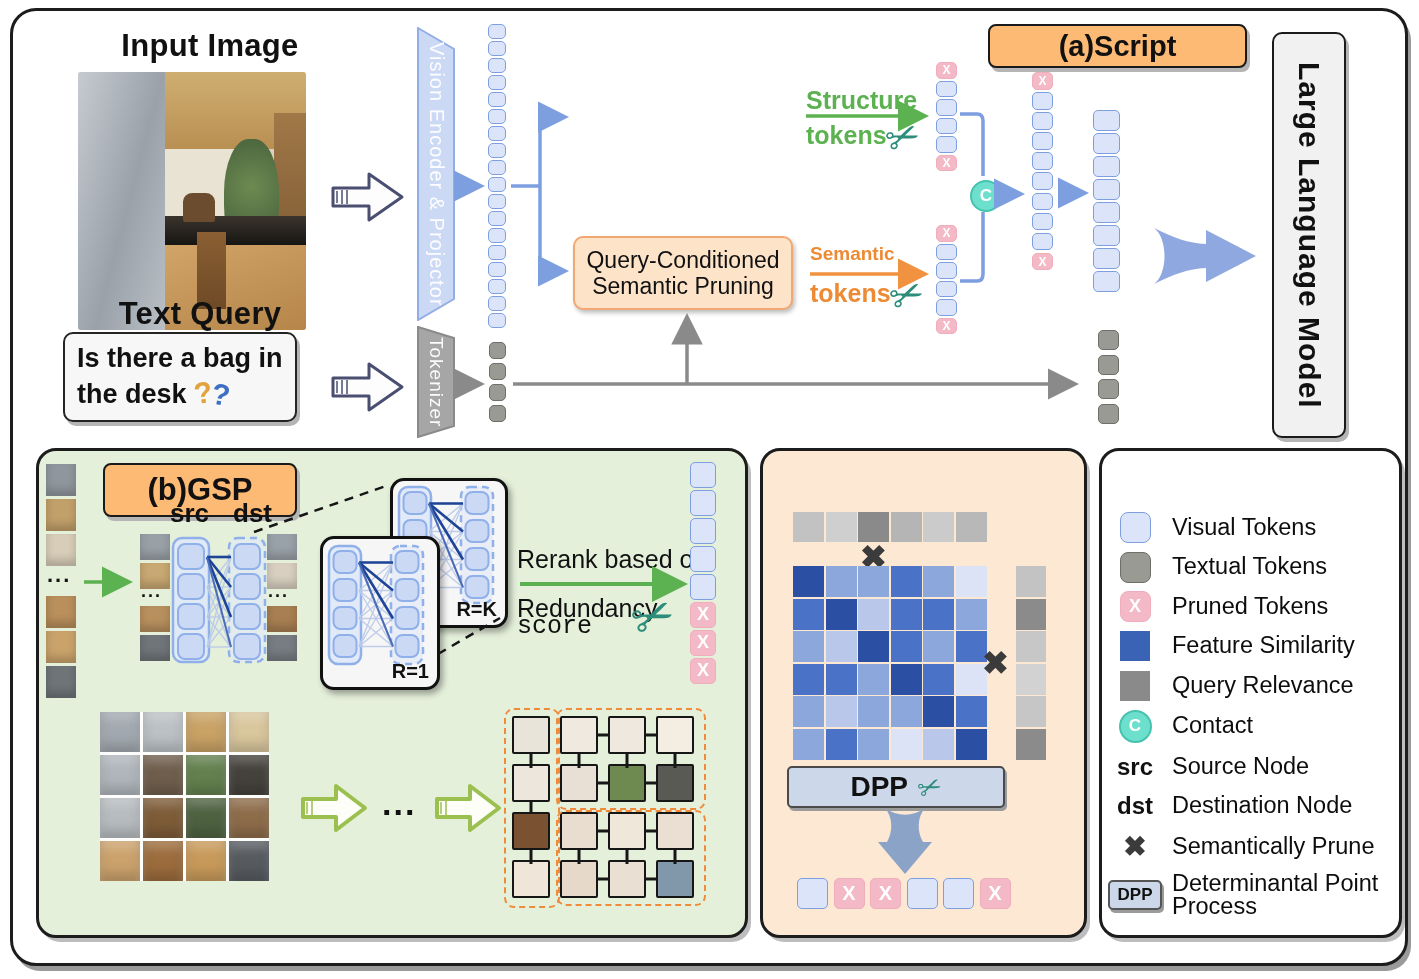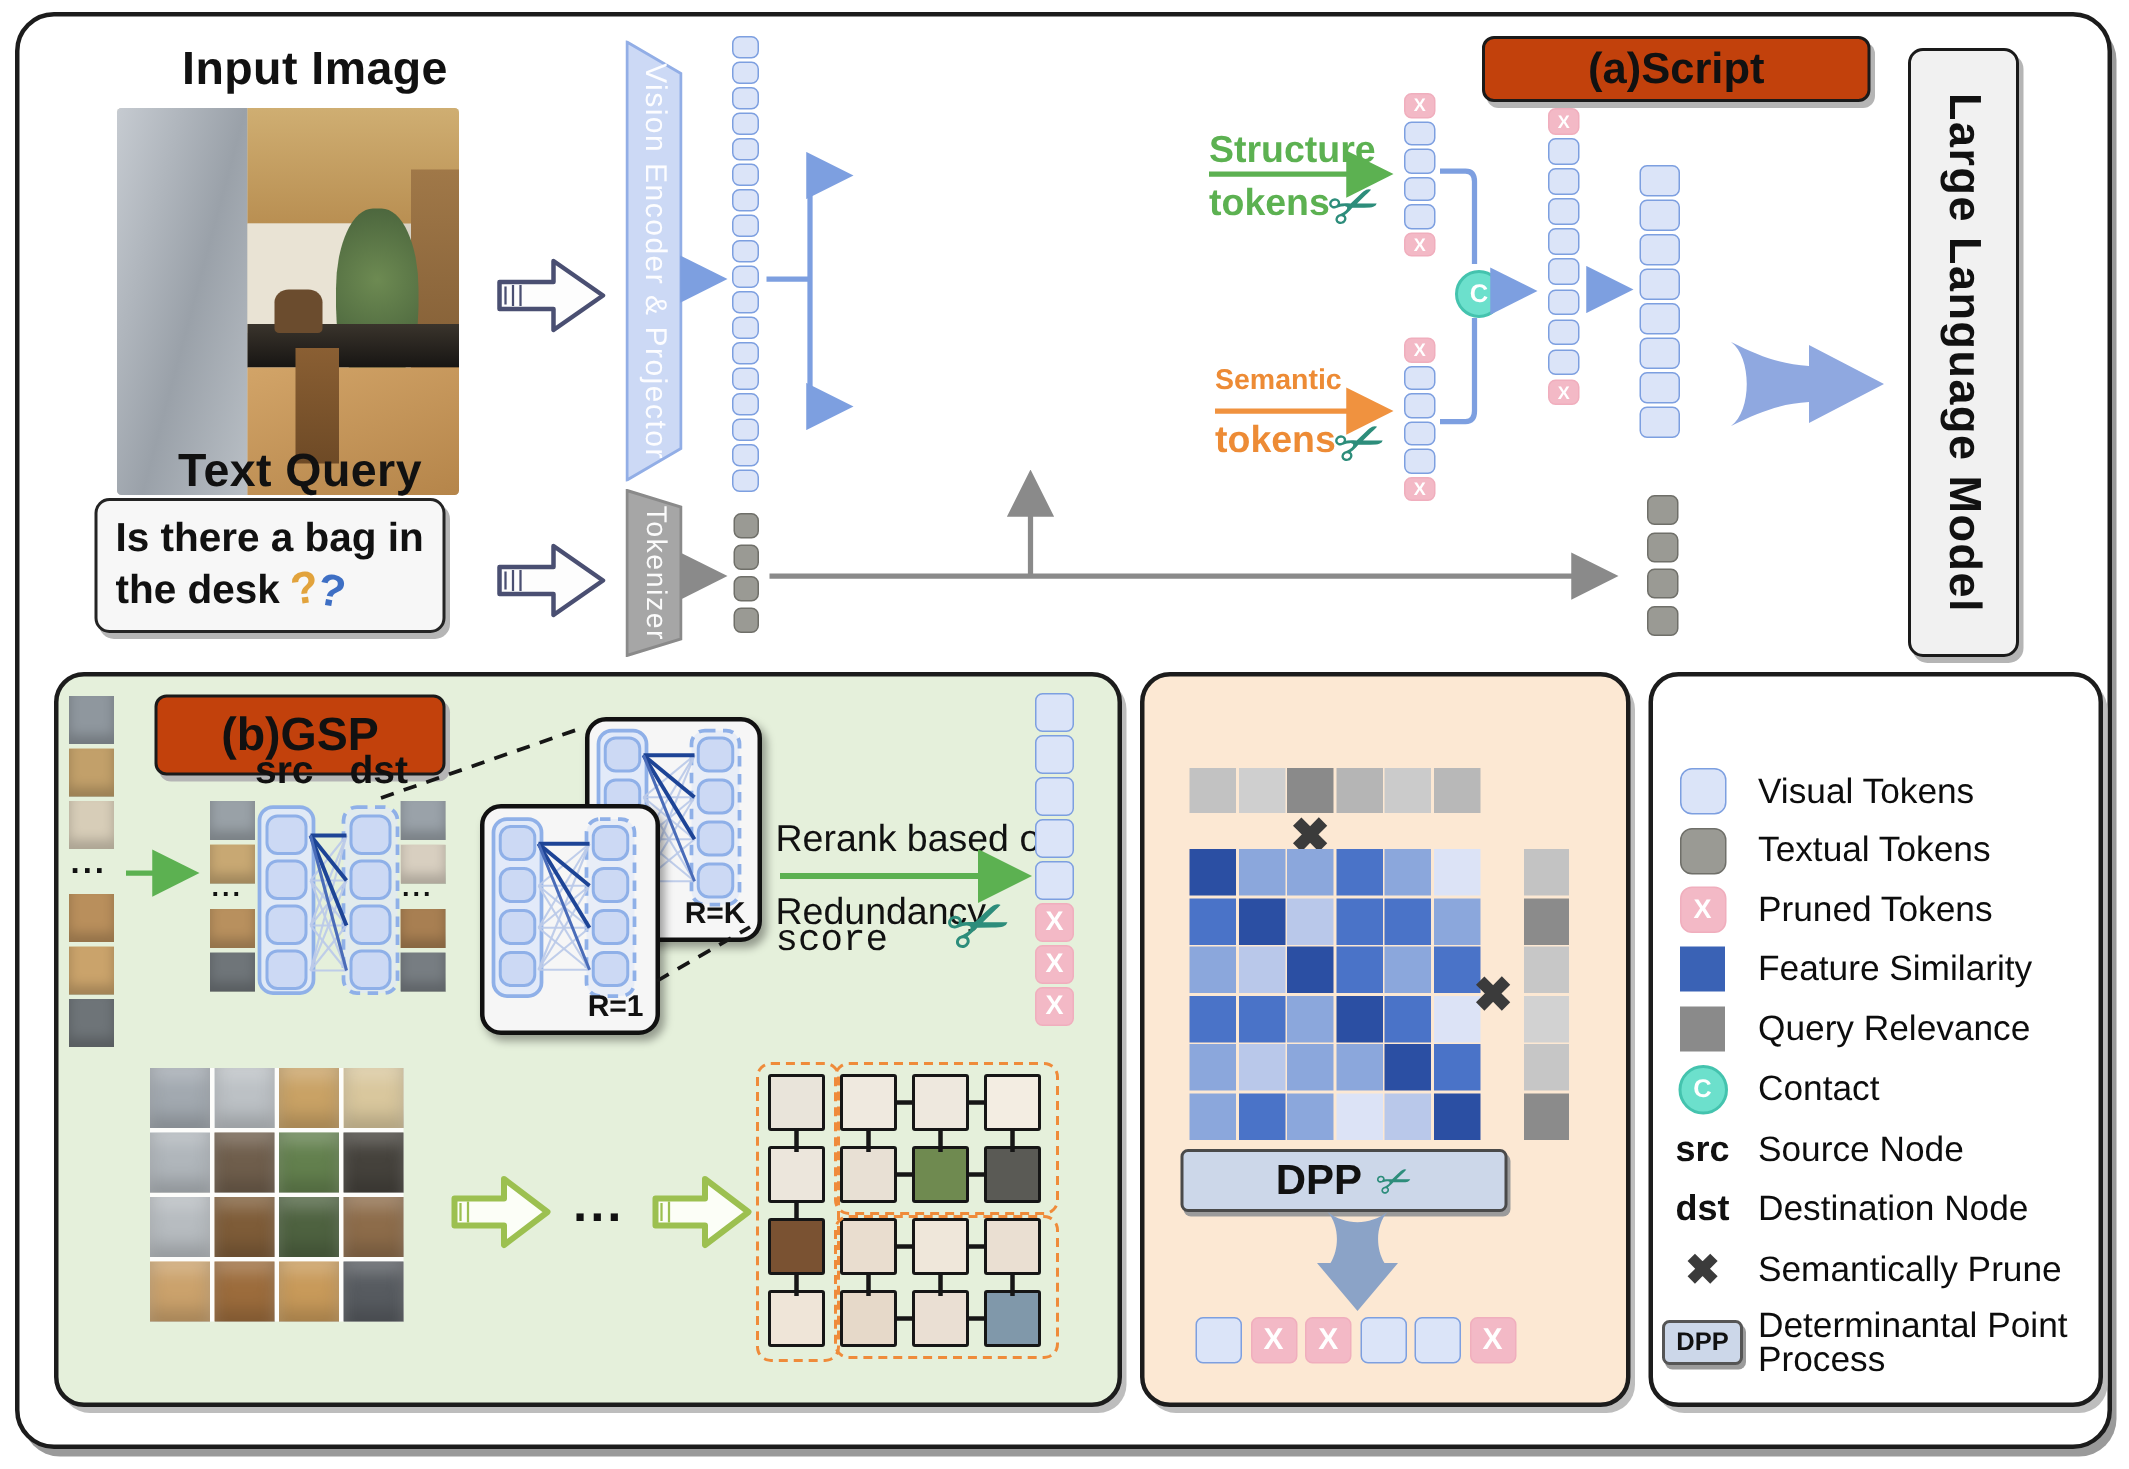--- a/index.html
+++ b/index.html
@@ -5,21 +5,21 @@
   html,body{margin:0;padding:0;background:#fff;font-family:"Liberation Sans",sans-serif;}
   #stage{position:relative;width:1419px;height:979px;background:#fff;overflow:hidden;color:#111;}
   .abs{position:absolute;}
   .noselect{user-select:none;}
 
   
   #frame{position:absolute;left:10px;top:8px;width:1392px;height:952px;border:3px solid #1c1c1c;border-radius:26px;background:#fff;box-shadow:4px 6px 0 -1px #9a9a9a;}
 
   
   .h-big{font-weight:700;font-size:31px;letter-spacing:.3px;}
-  .callout{background:#c2410c;border:2.5px solid #1a1a1a;border-radius:8px;display:flex;align-items:center;justify-content:center;font-weight:700;box-shadow:3px 4px 0 #b5b5b5;}
+  .callout{background:#fdba74;border:2.5px solid #1a1a1a;border-radius:8px;display:flex;align-items:center;justify-content:center;font-weight:700;box-shadow:3px 4px 0 #b5b5b5;}
 
   
   .tokcol{position:absolute;display:flex;flex-direction:column;gap:var(--tg,2px);}
   .tokrow{position:absolute;display:flex;flex-direction:row;gap:var(--tg,4px);}
   .tk{width:var(--tw,18px);height:var(--th,16px);border-radius:5px;box-sizing:border-box;display:flex;align-items:center;justify-content:center;font-weight:700;color:#fff;font-size:var(--xf,13px);flex:none;}
   .tk-V{background:#dbe4f8;border:1.7px solid #7d9fe0;}
   .tk-T{background:#9a9a94;border:1.7px solid #6f6f69;}
   .tk-X{background:#f3b9c6;border:1.7px solid #f0aebd;}
 
   
@@ -173,20 +173,24 @@
       <span class="tk tk-V"></span>
       <span class="tk tk-V"></span>
     </div>
   <div class="tokcol" style="left:1098px;top:330px;--tw:21px;--th:20px;--tg:4.5px;">
       <span class="tk tk-T"></span>
       <span class="tk tk-T"></span>
       <span class="tk tk-T"></span>
       <span class="tk tk-T"></span>
     </div>
 
+  <div class="abs" style="left:573px;top:236px;width:216px;height:70px;background:#fde3c8;border:2.5px solid #f2a873;border-radius:10px;box-shadow:2px 3px 4px rgba(0,0,0,.25);display:flex;flex-direction:column;align-items:center;justify-content:center;font-size:23px;font-weight:500;line-height:1.15;">
+    <span>Query-Conditioned</span>
+    <span>Semantic Pruning</span>
+  </div>
 
   <div class="abs" style="left:806px;top:86px;font-size:25px;font-weight:700;color:#5cb151;">Structure</div>
   <div class="abs" style="left:806px;top:121px;font-size:25px;font-weight:700;color:#5cb151;">tokens</div>
   <div class="abs scissors" style="left:886px;top:114px;font-size:40px;">✂</div>
 
   <div class="abs" style="left:810px;top:243px;font-size:19px;font-weight:700;color:#ed8b35;">Semantic</div>
   <div class="abs" style="left:810px;top:279px;font-size:25px;font-weight:700;color:#ed8b35;">tokens</div>
   <div class="abs scissors" style="left:890px;top:272px;font-size:40px;">✂</div>
 
   <div class="abs contact" style="left:970px;top:180px;width:28px;height:28px;font-size:17px;">C</div>

